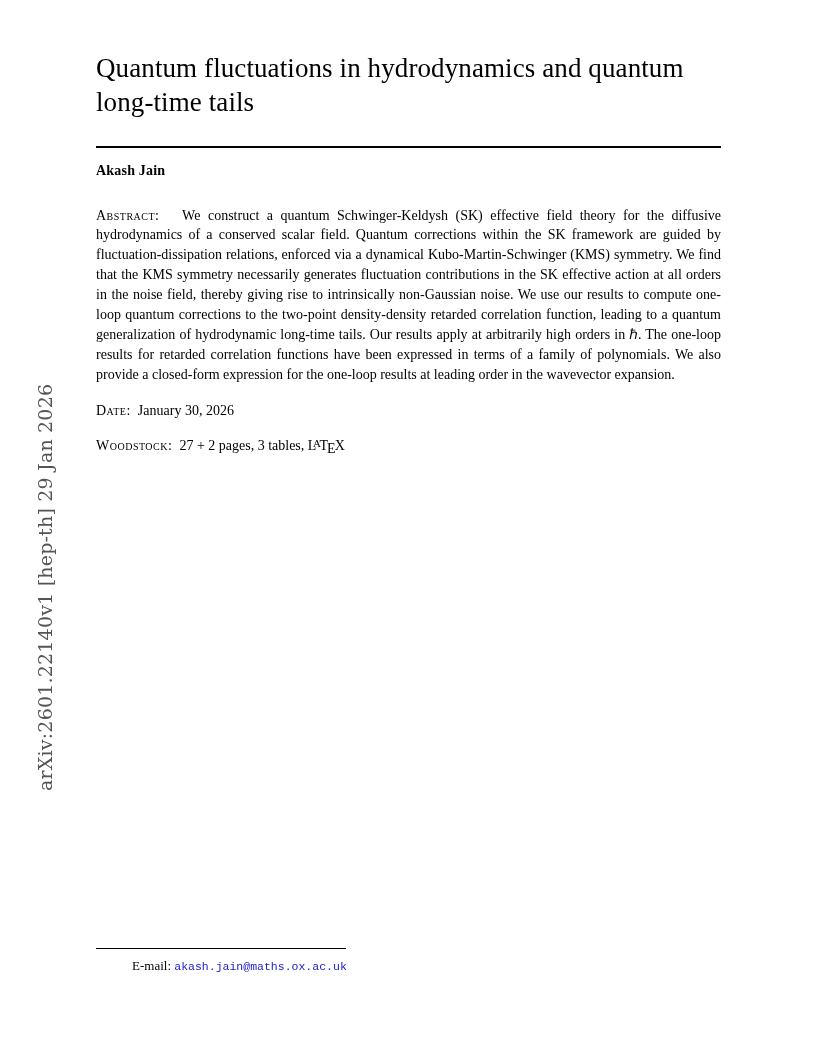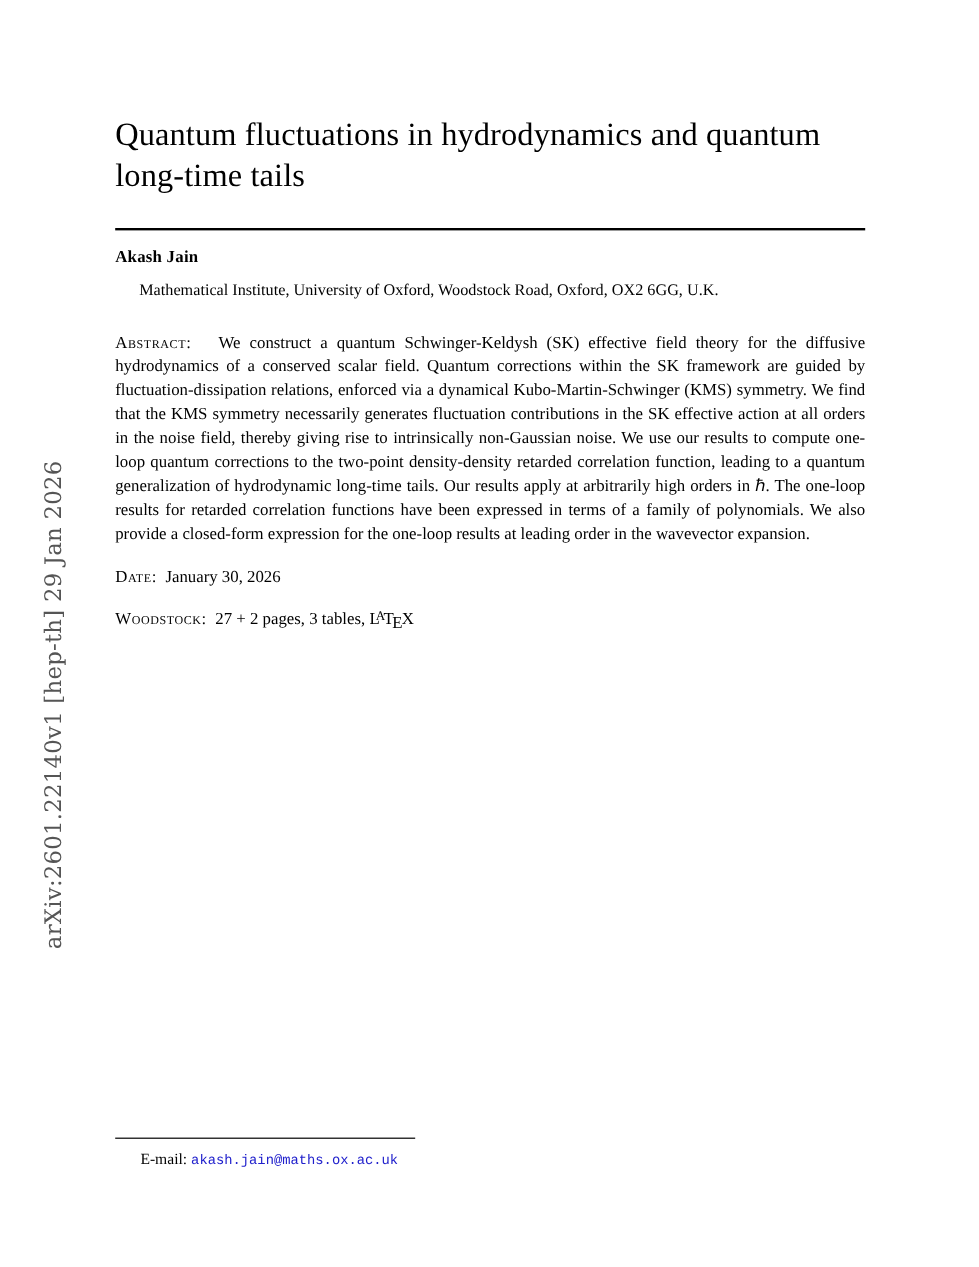--- a/index.html
+++ b/index.html
@@ -41,21 +41,21 @@
 
   .page {
     position: absolute;
     left: 96px;
     top: 0;
     width: 630px;
     height: 1056px;
   }
 
   .title {
-    margin-top: 96px;
+    margin-top: 52px;
     font-size: 27px;
     line-height: 1.25;
     font-weight: normal;
     letter-spacing: 0.1px;
     width: 600px;
   }
 
   .rule {
     margin-top: 26px;
     border-top: 2px solid #000000;
@@ -105,21 +105,21 @@
     top: 948px;
     width: 625px;
   }
   .footnote-rule {
     border-top: 1px solid #000000;
     width: 250px;
     margin-left: 0;
   }
   .footnote-text {
     margin-top: 9px;
-    margin-left: 21px;
+    margin-left: 36px;
     font-size: 13px;
   }
   .email-link {
     font-family: "Liberation Mono", monospace;
     font-size: 11.5px;
     color: #2020cc;
     text-decoration: none;
   }
   .latex-logo {
     white-space: nowrap;
@@ -147,21 +147,20 @@
 </div>
 
 <div class="page">
 
   <h1 class="title">Quantum fluctuations in hydrodynamics and quantum long-time tails</h1>
 
   <div class="rule"></div>
 
   <div class="author">Akash Jain</div>
 
-  <div class="affiliation">Mathematical Institute, University of Oxford, Woodstock Road, Oxford, OX2 6GG, U.K.</div>
 
   <div class="abstract">
     <span class="abstract-label">Abstract:</span>
     &nbsp;&nbsp;<span class="abstract-body">We construct a quantum Schwinger-Keldysh (SK) effective field theory for the diffusive hydrodynamics of a conserved scalar field. Quantum corrections within the SK framework are guided by fluctuation-dissipation relations, enforced via a dynamical Kubo-Martin-Schwinger (KMS) symmetry. We find that the KMS symmetry necessarily generates fluctuation contributions in the SK effective action at all orders in the noise field, thereby giving rise to intrinsically non-Gaussian noise. We use our results to compute one-loop quantum corrections to the two-point density-density retarded correlation function, leading to a quantum generalization of hydrodynamic long-time tails. Our results apply at arbitrarily high orders in ℏ. The one-loop results for retarded correlation functions have been expressed in terms of a family of polynomials. We also provide a closed-form expression for the one-loop results at leading order in the wavevector expansion.</span>
   </div>
 
   <div class="meta-line">
     <span class="meta-label">Date:</span>
     &nbsp;<span>January 30, 2026</span>
   </div>

